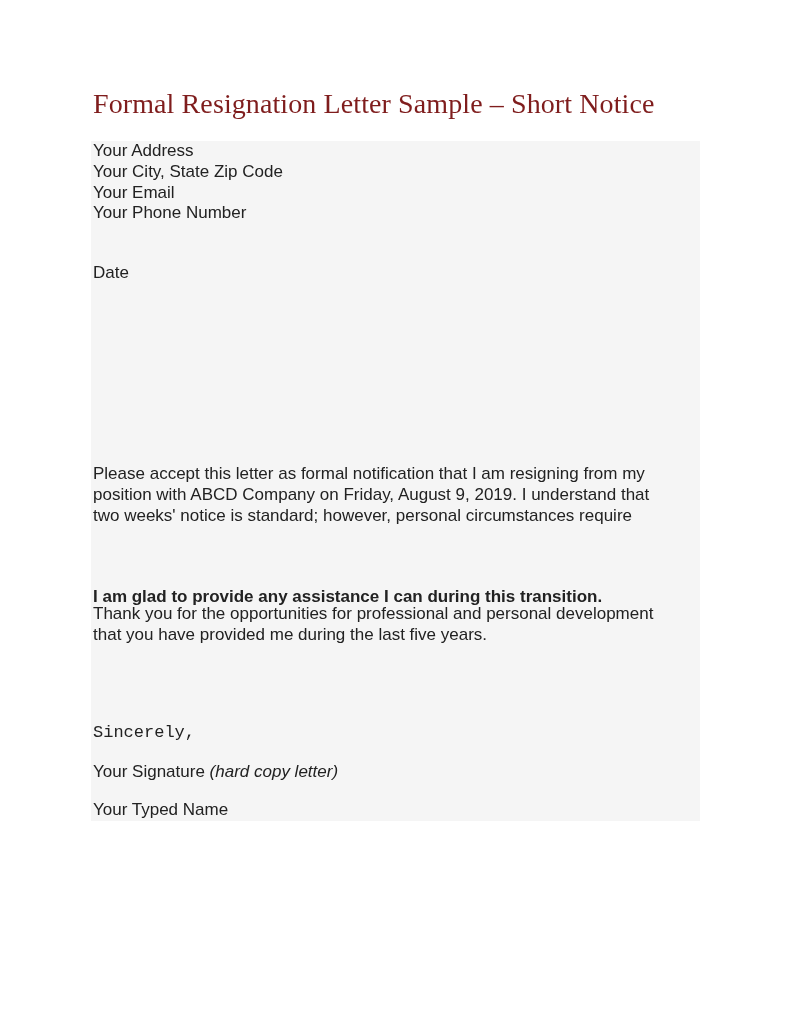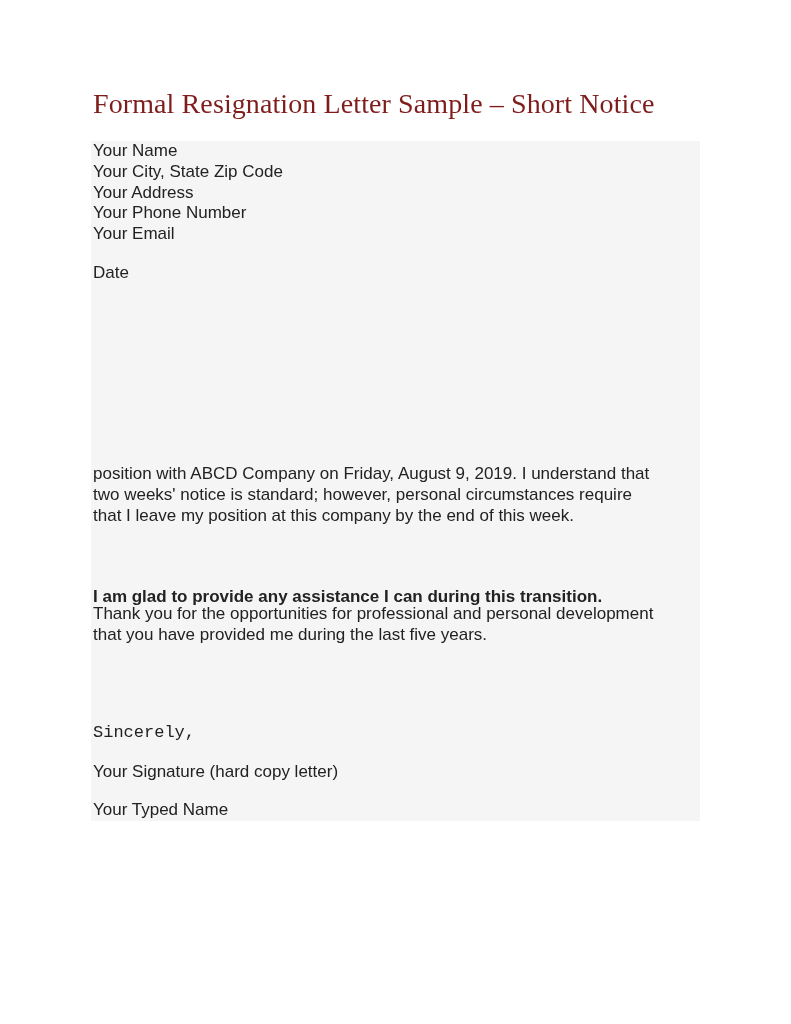--- a/index.html
+++ b/index.html
@@ -12,47 +12,46 @@
     }
     .letter-box {
       position: absolute; left: 91px; top: 141px; width: 609px; height: 680px;
       background: #f5f5f5;
       font-family: "Liberation Sans", sans-serif;
       font-size: 17px; line-height: 20.8px; color: #222222;
     }
     .block { position: absolute; left: 2px; }
     .line { display: block; white-space: nowrap; }
     .para { position: absolute; left: 2px; width: 605px; }
-    .italic { }
+    .italic { font-style: italic; }
   </style>
 </head>
 <body>
 
 <div class="title">Formal Resignation Letter Sample – Short Notice</div>
 
 <div class="letter-box">
 
   <div class="block" style="top:0px;">
-    <span class="line">Your Name</span>
+    <span class="line">Your Address</span>
     <span class="line">Your City, State Zip Code</span>
-    <span class="line">Your Address</span>
+    <span class="line">Your Email</span>
     <span class="line">Your Phone Number</span>
-    <span class="line">Your Email</span>
   </div>
 
   <div class="block" style="top:122px;">
     <span class="line">Date</span>
   </div>
 
 
 
   <div class="para" style="top:323px;">
+    <span class="line">Please accept this letter as formal notification that I am resigning from my</span>
     <span class="line">position with ABCD Company on Friday, August 9, 2019. I understand that</span>
     <span class="line">two weeks' notice is standard; however, personal circumstances require</span>
-    <span class="line">that I leave my position at this company by the end of this week.</span>
   </div>
 
   <div class="para" style="top:446px;font-weight:bold;">
     <span class="line">I am glad to provide any assistance I can during this transition.</span>
   </div>
 
   <div class="para" style="top:463px;">
     <span class="line">Thank you for the opportunities for professional and personal development</span>
     <span class="line">that you have provided me during the last five years.</span>
   </div>

